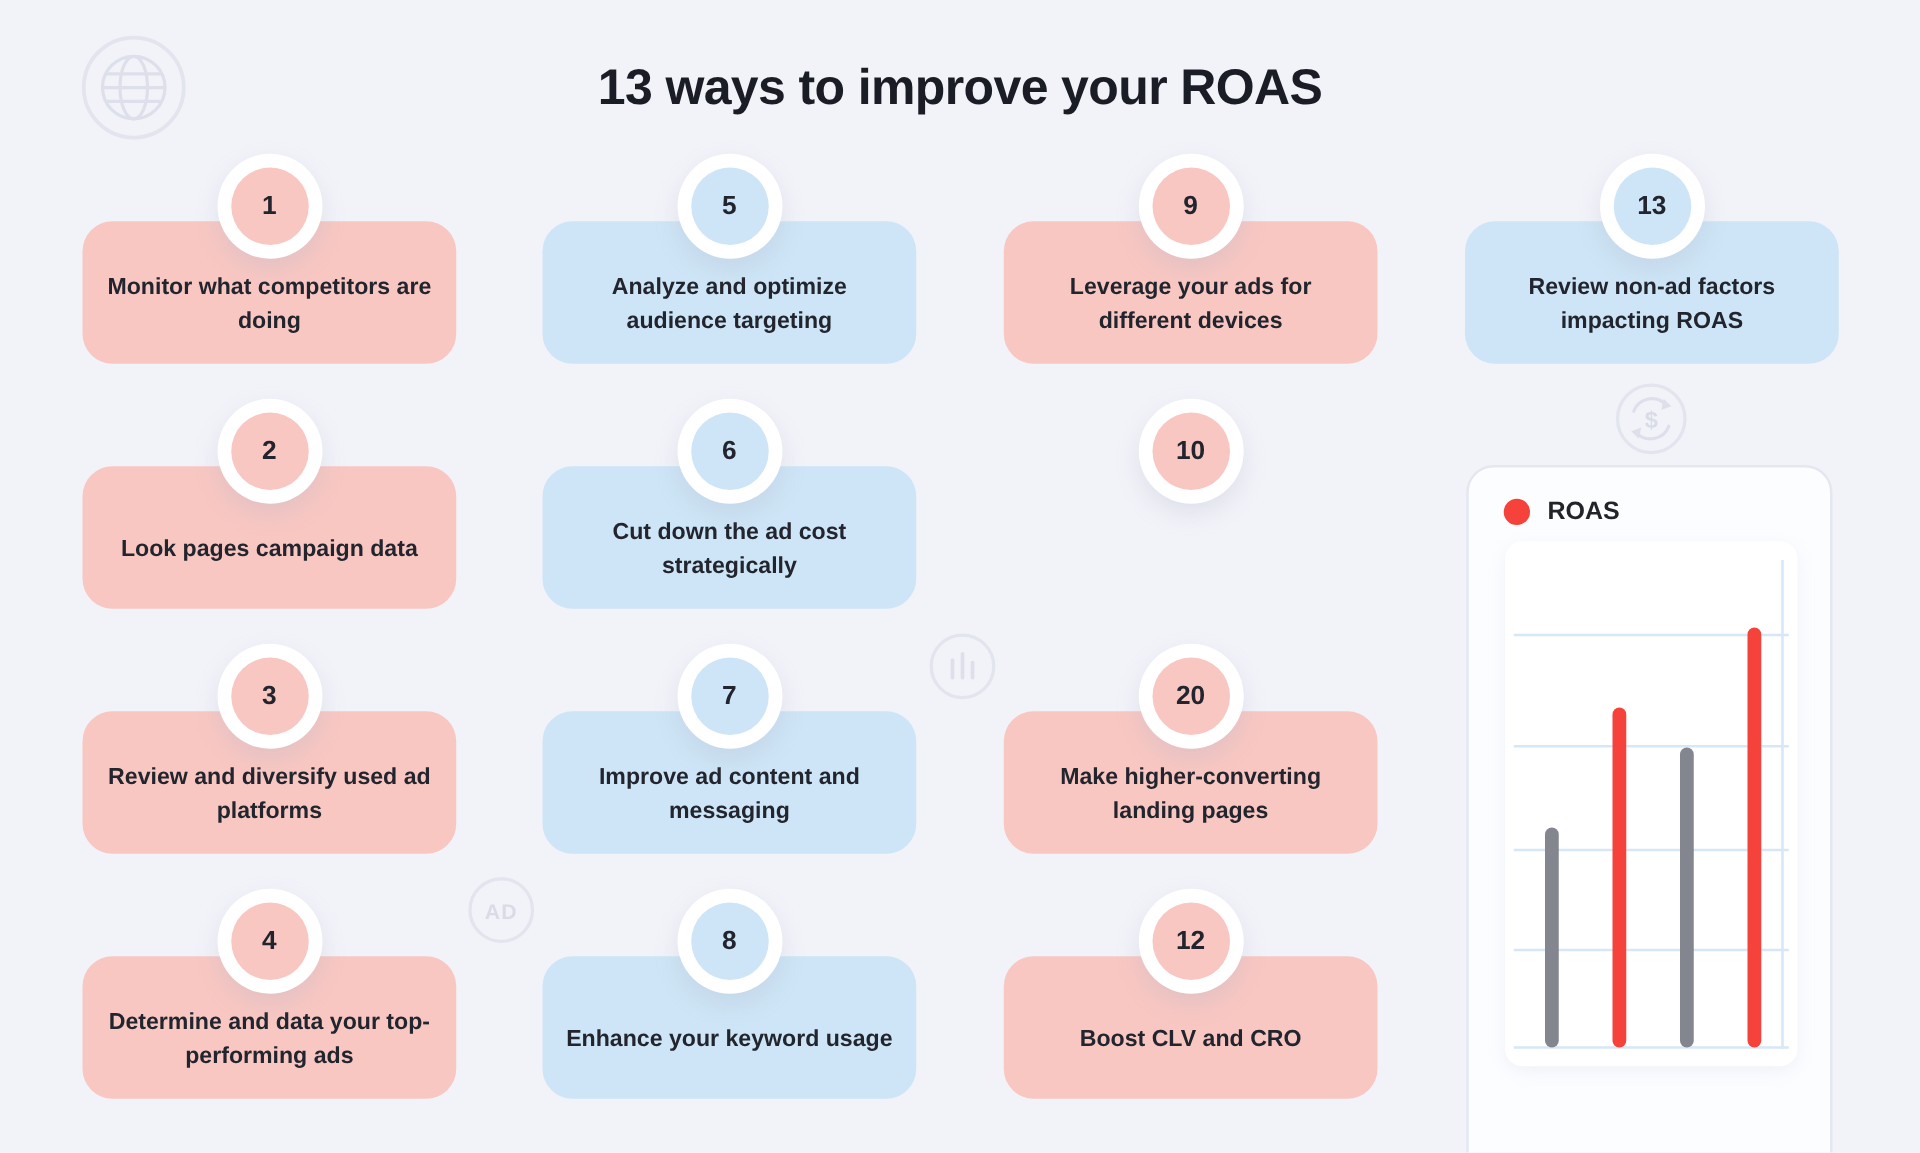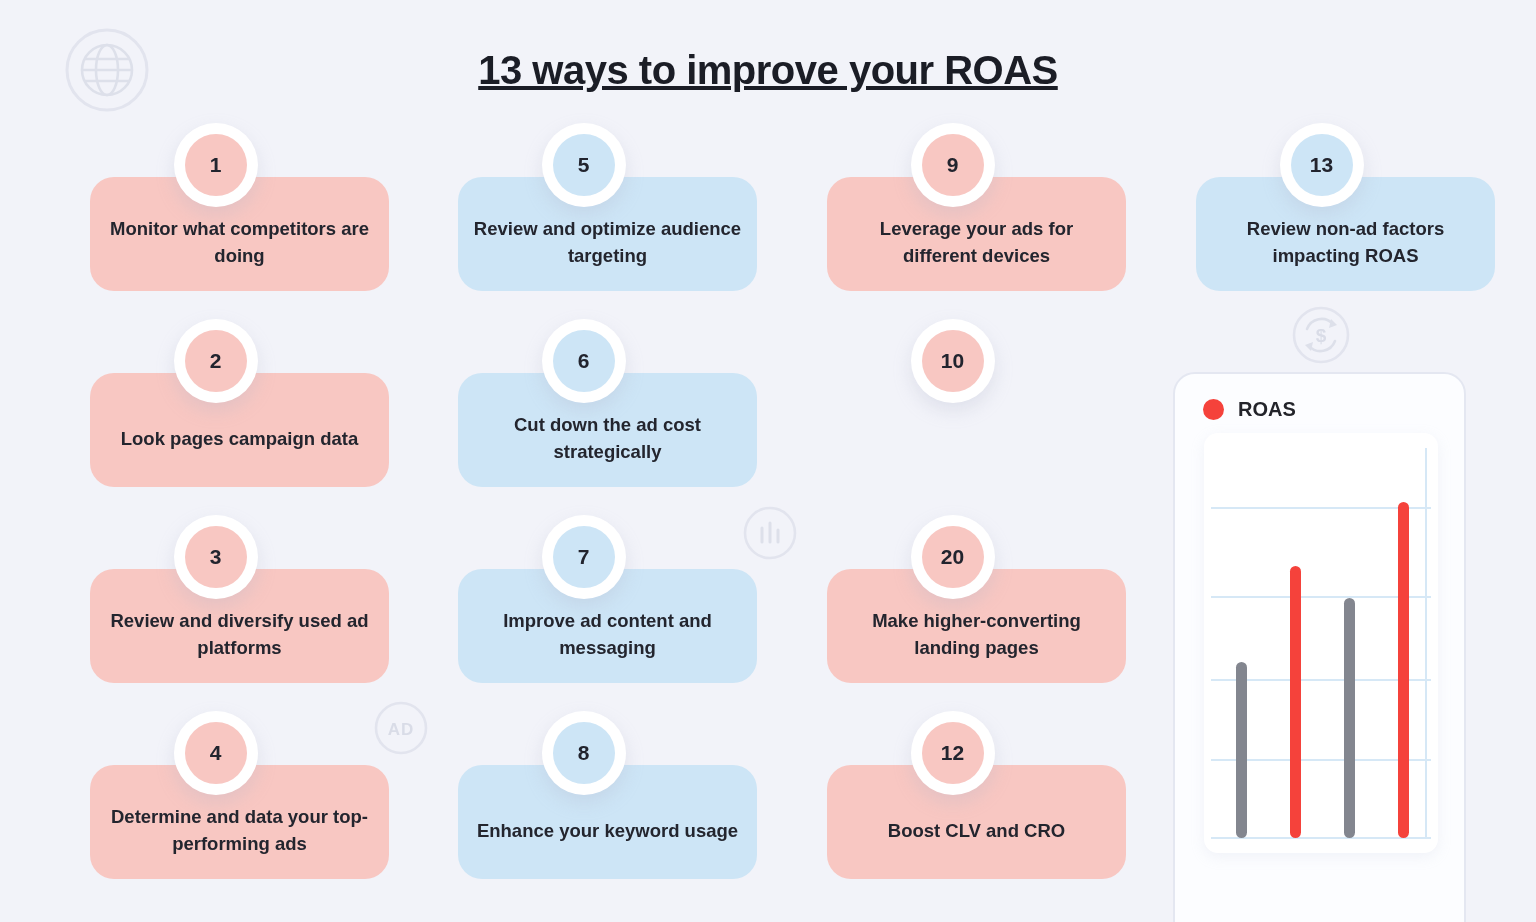--- a/index.html
+++ b/index.html
@@ -7,21 +7,21 @@
   body { font-family:"Liberation Sans","DejaVu Sans",sans-serif; }
 
   .page {
     position:relative; width:1536px; height:922px;
     background:#f2f3f9; overflow:hidden;
   }
 
   .title {
     position:absolute; top:48px; left:0; width:1536px;
     text-align:center; font-size:40px; font-weight:800;
-    color:#1b1d26; letter-spacing:-0.5px;text-decoration:underline;
+    color:#1b1d26; letter-spacing:-0.5px;
   }
 
   
   .card-group { position:absolute; width:299px; }
   .c1{left:66px}  .c2{left:434px}  .c3{left:803px}  .c4{left:1172px}
   .r1{top:123px}  .r2{top:319px}   .r3{top:515px}   .r4{top:711px}
 
   .num-circle {
     position:relative; width:84px; height:84px; margin:0 auto;
     background:#ffffff; border-radius:50%;
@@ -31,21 +31,21 @@
   }
   .num-inner {
     width:62px; height:62px; border-radius:50%;
     display:flex; align-items:center; justify-content:center;
     font-size:21px; font-weight:700; color:#22242e;
   }
   .card-body {
     position:relative; margin-top:-30px; width:299px; height:114px;
     border-radius:24px; z-index:1;
     display:flex; align-items:center; justify-content:center;
-    padding:26px 14px 8px 14px; text-align:center;margin-left:24px;
+    padding:26px 14px 8px 14px; text-align:center;
   }
   .card-body .card-label {
     font-size:18.5px; font-weight:700; line-height:1.45; color:#23252e;
   }
   .pink  { background:#f8c7c2; }
   .blue  { background:#cde5f6; }
 
   
   .chart-card {
     position:absolute; left:1173px; top:372px; width:293px; height:589px;
@@ -145,21 +145,21 @@
     <div class="card-body pink">
       <div class="card-label">Determine and data your top-performing ads</div>
     </div>
   </div>
 
   <div class="card-group c2 r1">
     <div class="num-circle">
       <div class="num-inner blue">5</div>
     </div>
     <div class="card-body blue">
-      <div class="card-label">Review and optimize audience targeting</div>
+      <div class="card-label">Analyze and optimize audience targeting</div>
     </div>
   </div>
 
   <div class="card-group c2 r2">
     <div class="num-circle">
       <div class="num-inner blue">6</div>
     </div>
     <div class="card-body blue">
       <div class="card-label">Cut down the ad cost strategically</div>
     </div>

